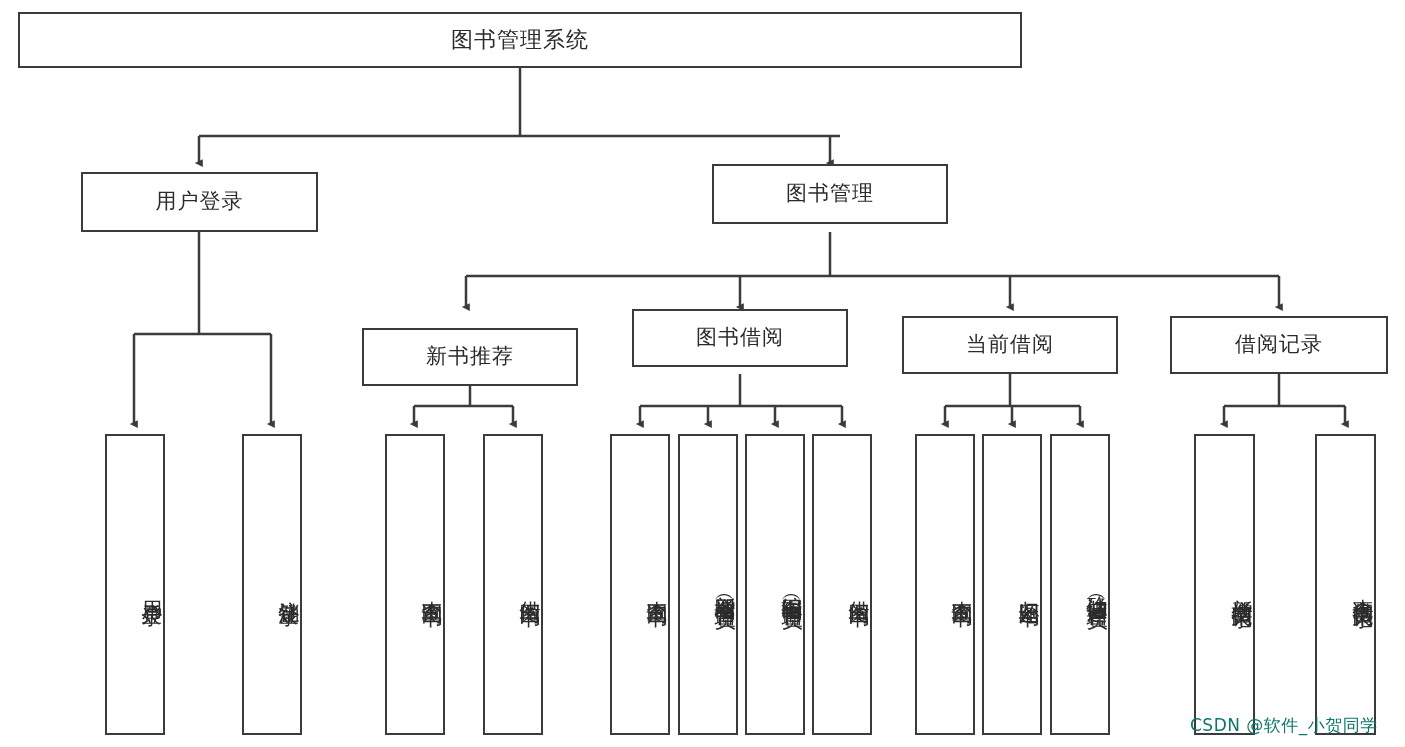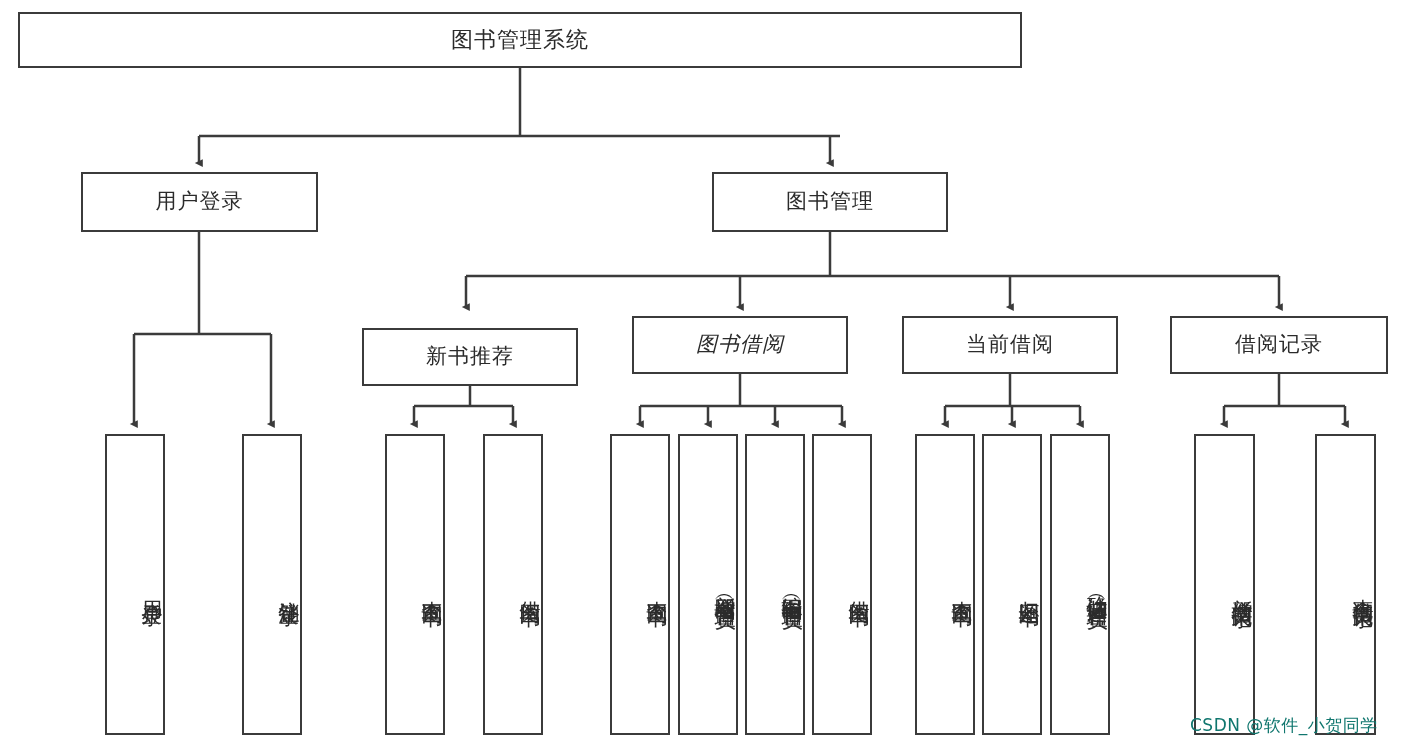--- a/index.html
+++ b/index.html
@@ -123,28 +123,28 @@
     </g>
   </svg>
 
   <div class="node node-h node-root" style="left:18px; top:12px; width:1004px; height:56px;">
     <span>图书管理系统</span>
   </div>
 
   <div class="node node-h" style="left:81px; top:172px; width:237px; height:60px;">
     <span>用户登录</span>
   </div>
-  <div class="node node-h" style="left:712px; top:172px; width:236px; height:60px;">
+  <div class="node node-h" style="left:712px; top:164px; width:236px; height:60px;">
     <span>图书管理</span>
   </div>
 
   <div class="node node-h" style="left:362px; top:316px; width:216px; height:58px;margin-top:12px;">
     <span>新书推荐</span>
   </div>
-  <div class="node node-h" style="left:632px; top:316px; width:216px; height:58px;font-style:italic;">
+  <div class="node node-h" style="left:632px; top:309px; width:216px; height:58px;">
     <span>图书借阅</span>
   </div>
   <div class="node node-h" style="left:1170px; top:316px; width:218px; height:58px;">
     <span>借阅记录</span>
   </div>
   <div class="node node-h" style="left:902px; top:316px; width:216px; height:58px;">
     <span>当前借阅</span>
   </div>
 
   <div class="node node-v" style="left:105px; top:434px; width:60px; height:301px;">

